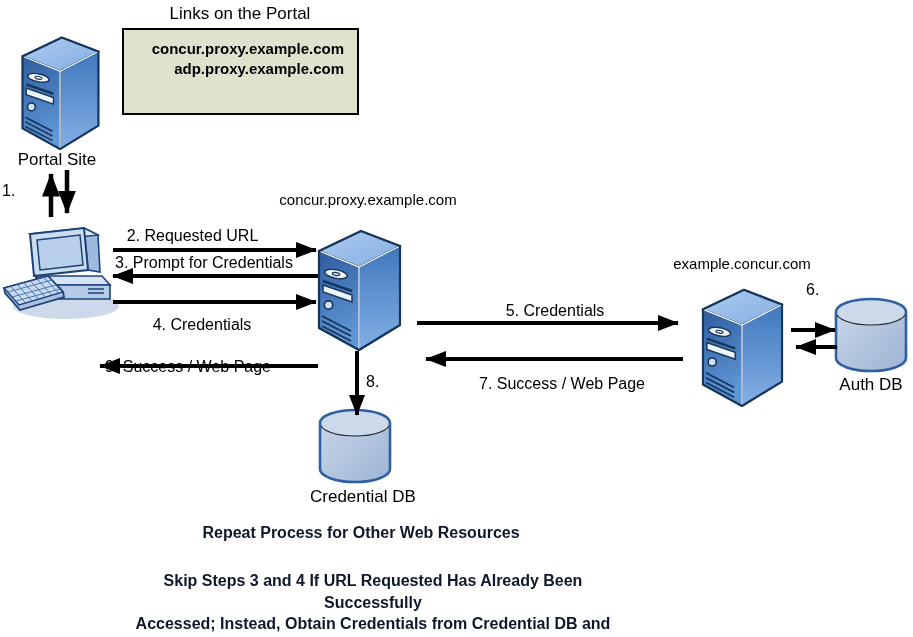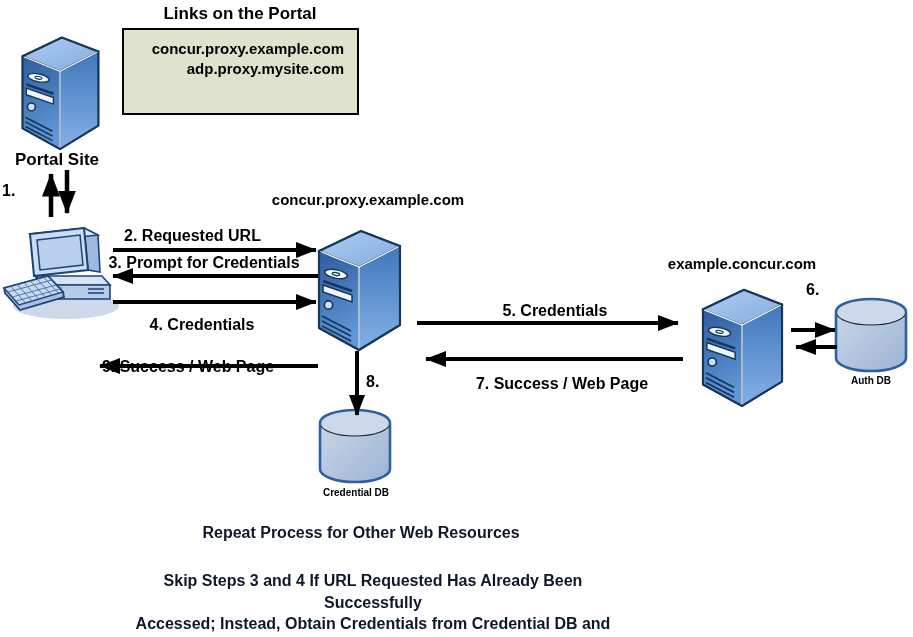--- a/index.html
+++ b/index.html
@@ -1,25 +1,25 @@
 <!DOCTYPE html>
 <html><head>
 <meta charset="utf-8">
 <style>
   html,body{margin:0;padding:0;background:#fff;}
   .canvas{position:relative;width:913px;height:637px;background:#fff;overflow:hidden;
           font-family:"Liberation Sans",sans-serif;color:#000;}
   .icon{position:absolute;}
   .arrows{position:absolute;left:0;top:0;width:913px;height:637px;pointer-events:none;}
-  .lbl{position:absolute;font-weight:bold;color:#000;white-space:nowrap;}
+  .lbl{position:absolute;font-weight:normal;color:#000;white-space:nowrap;}
   .ctr{text-align:center;}
   .f17{font-size:17px;}
   .f16{font-size:16px;}
   .f15{font-size:15px;}
-  .f12{font-size:10px;}
+  .f12{font-size:17px;}
   .links-box{position:absolute;left:122px;top:28px;width:237px;height:87px;
              background:#dfe3cd;border:2px solid #000;box-sizing:border-box;
              padding:9px 13px 0 0;text-align:right;font-weight:bold;font-size:15px;line-height:20px;}
   .note{position:absolute;font-weight:bold;color:#0f172a;text-align:center;}
 </style>
 </head>
 <body>
 
 <div class="canvas">
 
@@ -120,21 +120,21 @@
     <line x1="318" y1="366" x2="100" y2="366" stroke="#000" stroke-width="4" marker-end="url(#ah)"></line>
     <line x1="357" y1="351" x2="357" y2="415" stroke="#000" stroke-width="4" marker-end="url(#ah)"></line>
     <line x1="791" y1="330" x2="835" y2="330" stroke="#000" stroke-width="4" marker-end="url(#ah)"></line>
     <line x1="837" y1="347" x2="796" y2="347" stroke="#000" stroke-width="4" marker-end="url(#ah)"></line>
   </svg>
 
   <div class="lbl f17 ctr" style="left:140px;top:4px;width:200px;">Links on the Portal</div>
 
   <div class="links-box">
     <div>concur.proxy.example.com</div>
-    <div>adp.proxy.mysite.com</div>
+    <div>adp.proxy.example.com</div>
   </div>
 
   <div class="lbl f17 ctr" style="left:6px;top:150px;width:102px;">Portal Site</div>
   <div class="lbl f15 ctr" style="left:262px;top:191px;width:212px;">concur.proxy.example.com</div>
   <div class="lbl f15 ctr" style="left:642px;top:255px;width:200px;">example.concur.com</div>
   <div class="lbl f12 ctr" style="left:832px;top:375px;width:78px;">Auth DB</div>
   <div class="lbl f12 ctr" style="left:310px;top:487px;width:92px;">Credential DB</div>
 
   <div class="lbl f16" style="left:2px;top:182px;">1.</div>
   <div class="lbl f16 ctr" style="left:110px;top:227px;width:165px;">2. Requested URL</div>

